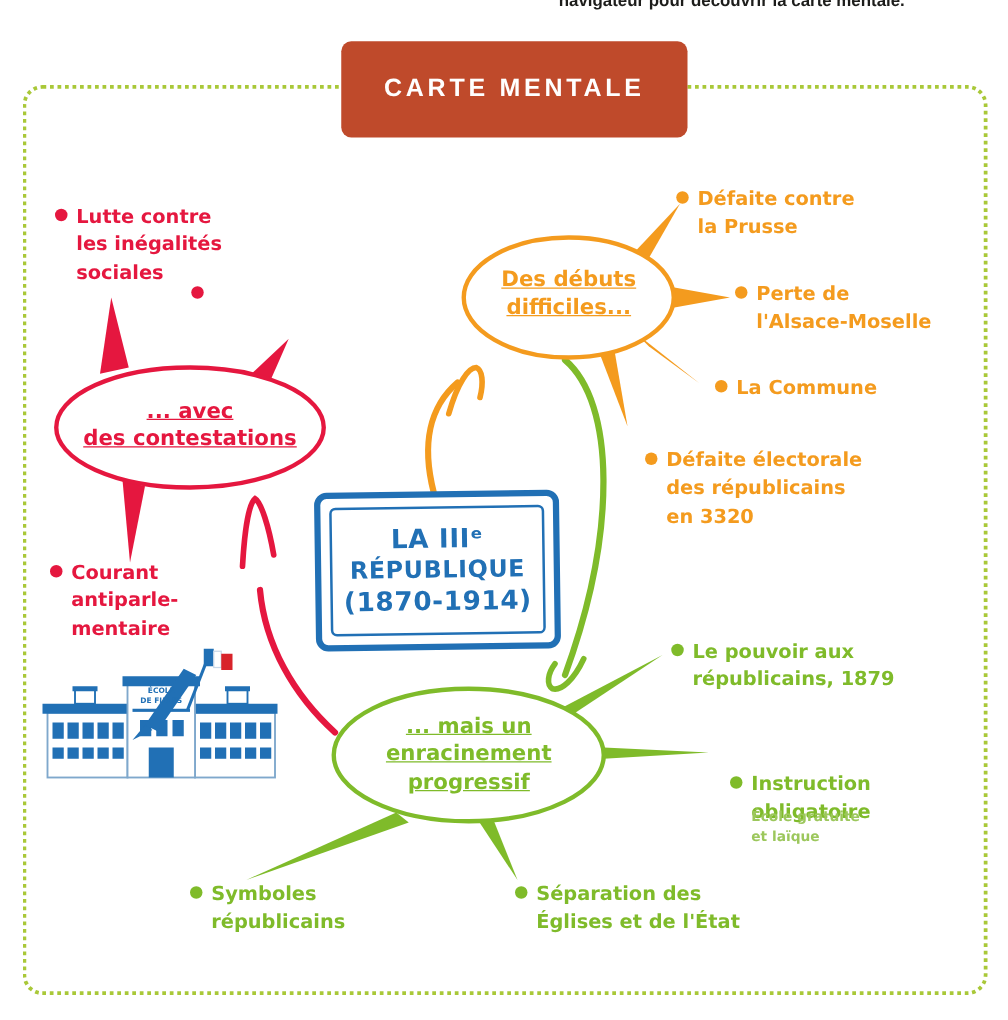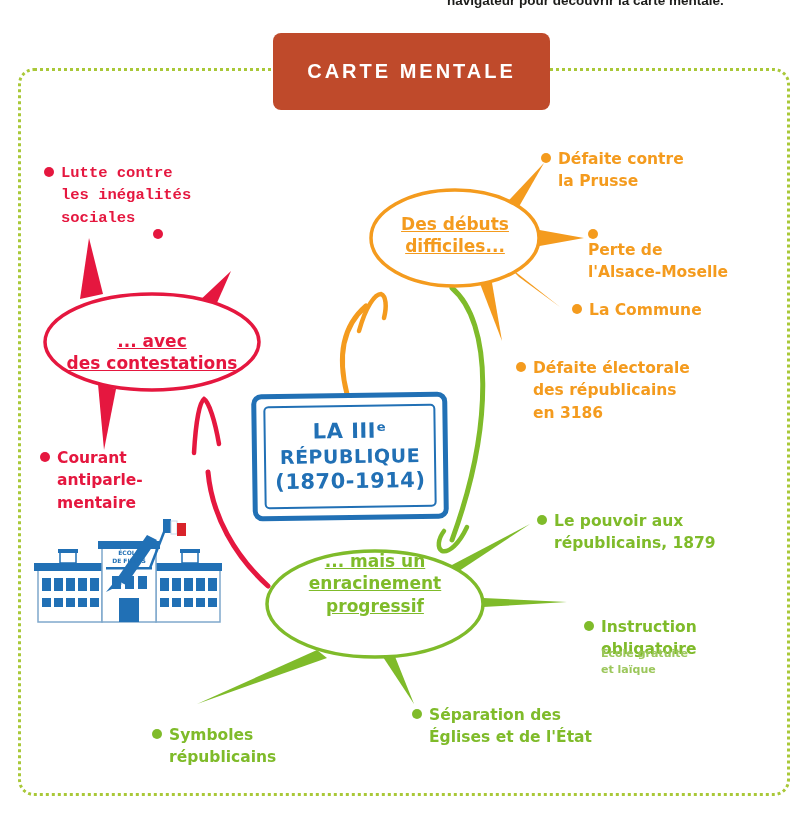--- a/index.html
+++ b/index.html
@@ -121,56 +121,56 @@
       <polygon points="116,580 122,584 106,592" fill="#2170b5"></polygon>
     </g>
   </svg>
 
   <div class="header-box">
     <span>CARTE MENTALE</span>
   </div>
 
   <div class="bubble-label lbl-orange" style="left:371px;top:213px;width:168px;">Des débuts
 difficiles...</div>
-  <div class="bubble-label lbl-red" style="left:47px;top:330px;width:210px;">... avec
+  <div class="bubble-label lbl-red" style="left:47px;top:318px;width:210px;">... avec
 des contestations</div>
-  <div class="bubble-label lbl-green" style="left:267px;top:550px;width:216px;">... mais un
+  <div class="bubble-label lbl-green" style="left:267px;top:570px;width:216px;">... mais un
 enracinement
 progressif</div>
 
   <div class="center-box">
     <div class="center-inner">
       <div class="cb1">LA IIIᵉ</div>
       <div class="cb2">RÉPUBLIQUE</div>
       <div class="cb3">(1870-1914)</div>
     </div>
   </div>
 
   <div class="item it-orange" style="left:541px;top:148px;">
     <span class="dot"></span>
     <span class="txt">Défaite contre
 la Prusse</span>
   </div>
-  <div class="item it-orange" style="left:588px;top:224px;flex-direction:column;">
+  <div class="item it-orange" style="left:588px;top:224px;">
     <span class="dot"></span>
     <span class="txt">Perte de
 l'Alsace-Moselle</span>
   </div>
   <div class="item it-orange" style="left:572px;top:299px;">
     <span class="dot"></span>
     <span class="txt">La Commune</span>
   </div>
   <div class="item it-orange" style="left:516px;top:357px;">
     <span class="dot"></span>
     <span class="txt">Défaite électorale
 des républicains
-en 3186</span>
-  </div>
-
-  <div class="item it-red" style="left:44px;top:162px;font-family:Liberation Mono, monospace;">
+en 3320</span>
+  </div>
+
+  <div class="item it-red" style="left:44px;top:162px;">
     <span class="dot"></span>
     <span class="txt">Lutte contre
 les inégalités
 sociales</span>
   </div>
   <div class="item it-red" style="left:153px;top:224px;">
     <span class="dot"></span>
   </div>
   <div class="item it-red" style="left:40px;top:447px;">
     <span class="dot"></span>
@@ -184,21 +184,21 @@
     <span class="txt">Le pouvoir aux
 républicains, 1879</span>
   </div>
   <div class="item it-green" style="left:584px;top:616px;">
     <span class="dot"></span>
     <span class="txt">Instruction
 obligatoire</span>
   </div>
   <div class="subtxt" style="left:601px;top:646px;">École gratuite
 et laïque</div>
-  <div class="item it-green" style="left:152px;top:704px;margin-top:20px;">
+  <div class="item it-green" style="left:152px;top:704px;">
     <span class="dot"></span>
     <span class="txt">Symboles
 républicains</span>
   </div>
   <div class="item it-green" style="left:412px;top:704px;">
     <span class="dot"></span>
     <span class="txt">Séparation des
 Églises et de l'État</span>
   </div>
 

